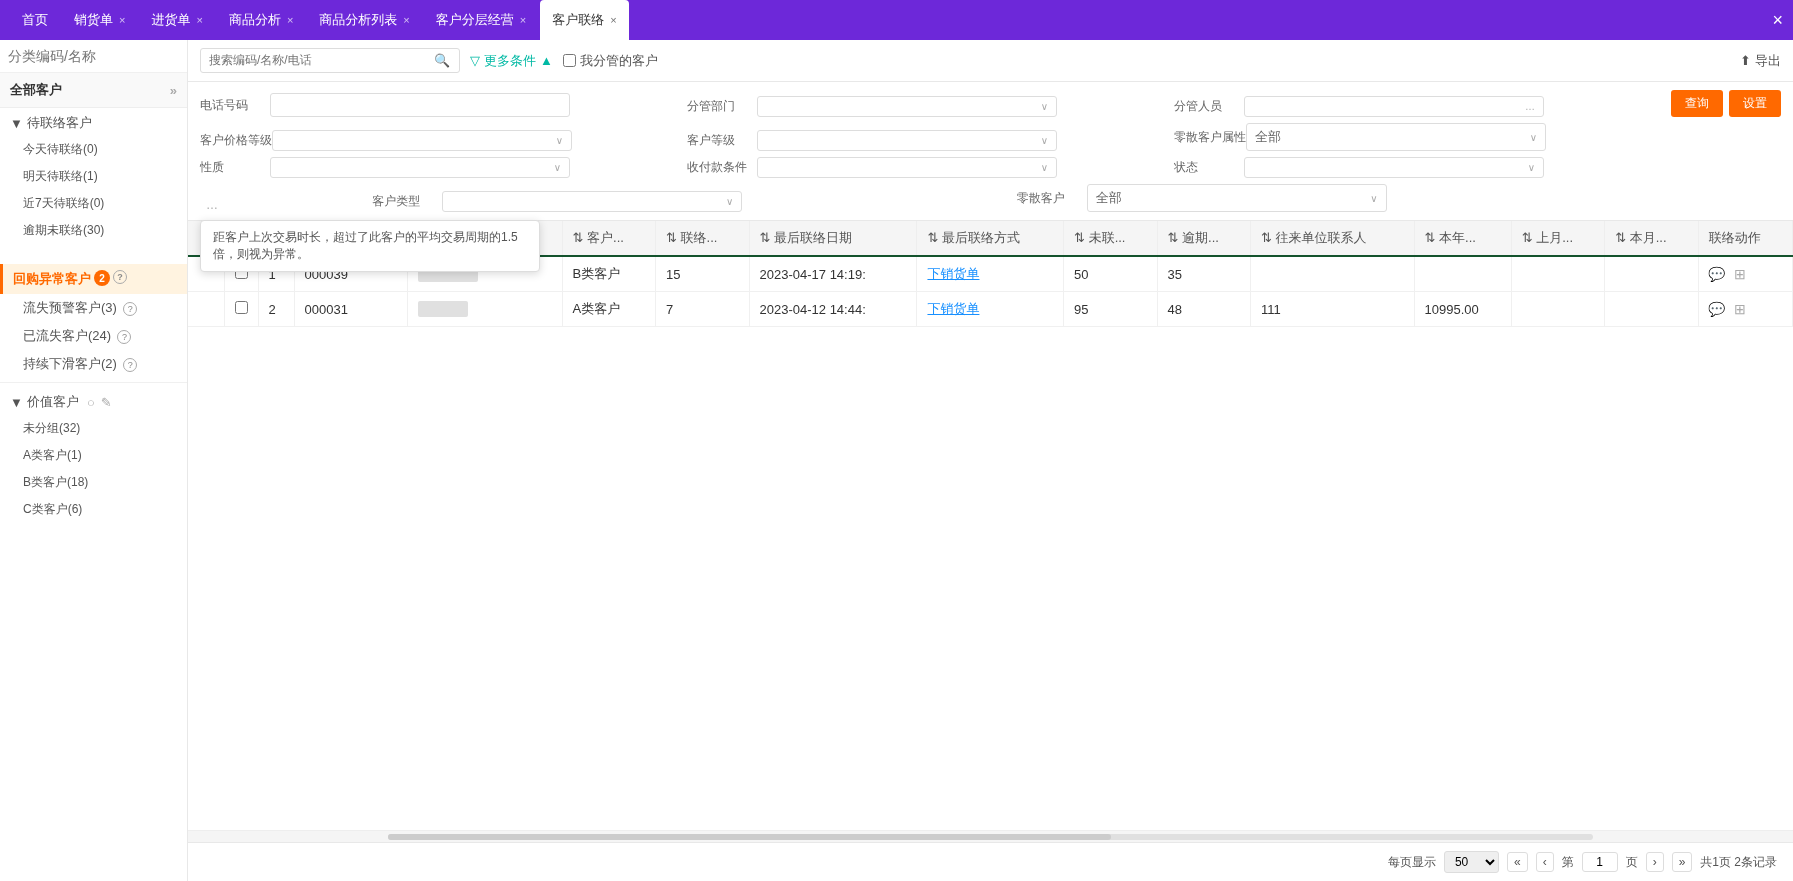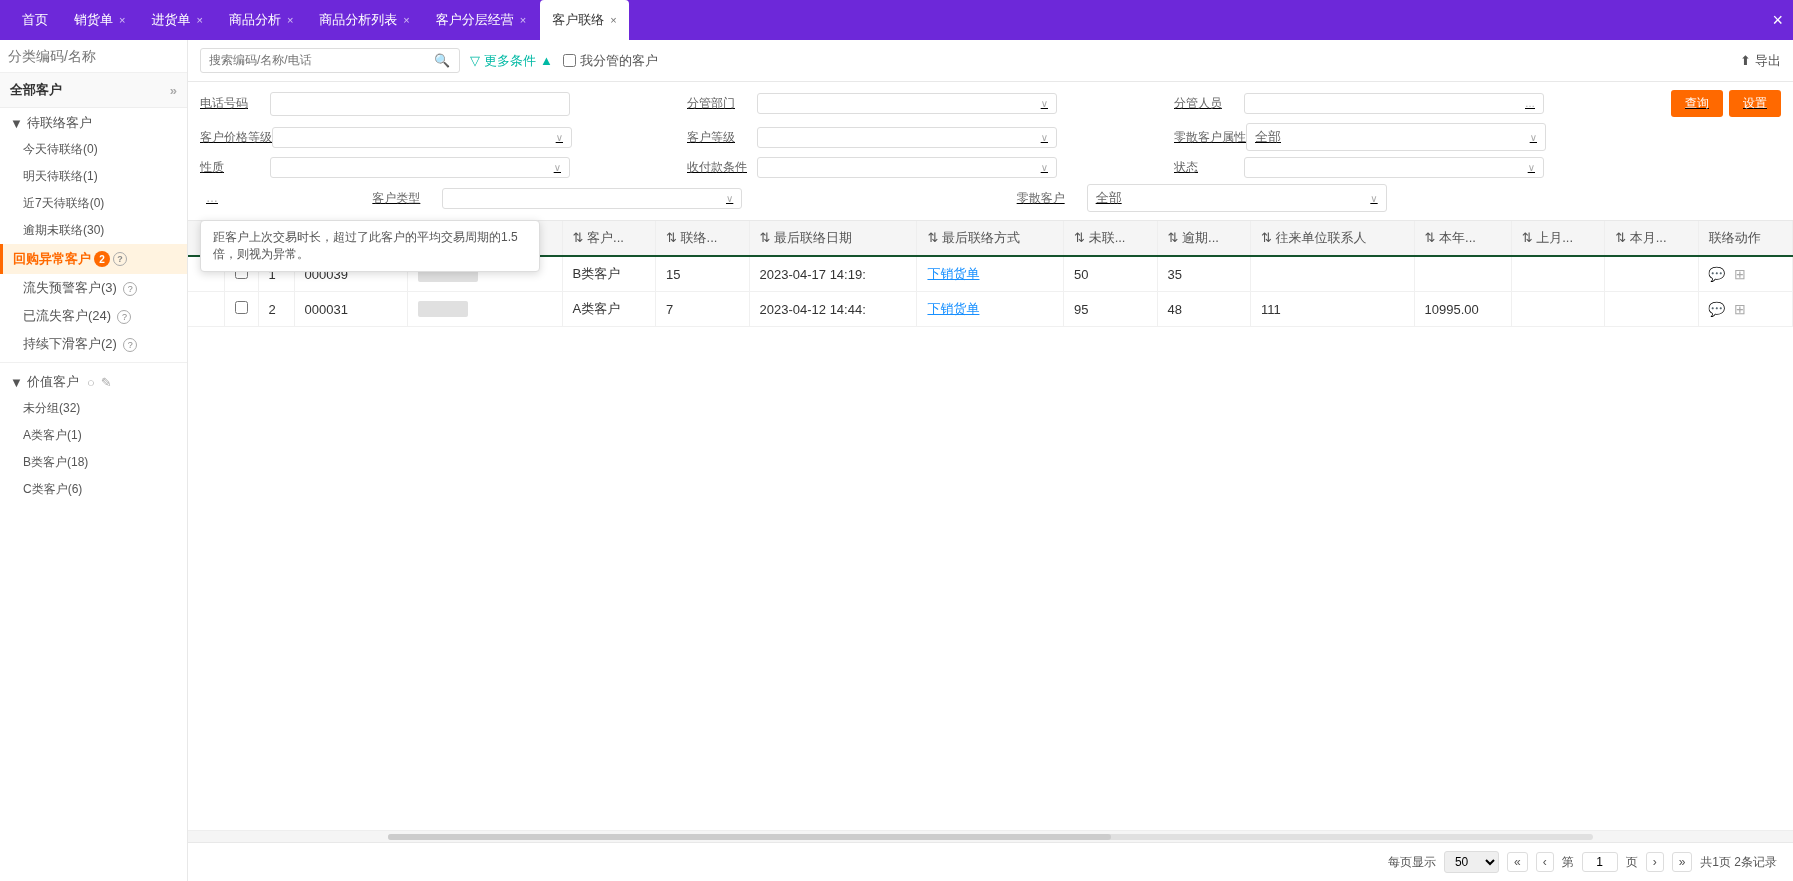--- a/index.html
+++ b/index.html
@@ -70,21 +70,21 @@
     .my-customers input[type=checkbox] { cursor: pointer; }
     .export-btn {
       margin-left: auto; display: flex; align-items: center; gap: 4px;
       color: #555; cursor: pointer; font-size: 12px;
     }
 
     
     .filter-form {
       background: #fff; border-bottom: 1px solid #e8e8e8; padding: 8px 12px;
     }
-    .filter-row { display: flex; align-items: center; gap: 15px; margin-bottom: 6px; text-decoration: underline; }
+    .filter-row { display: flex; align-items: flex-end; gap: 15px; margin-bottom: 6px; }
     .filter-row:last-child { margin-bottom: 0; }
     .filter-field {
       display: flex; align-items: center; flex: 1;
     }
     .filter-field label { color: #666; font-size: 12px; white-space: nowrap; min-width: 70px; }
     .filter-select {
       flex: 1; display: flex; align-items: center; border: 1px solid #ddd; border-radius: 3px;
       padding: 4px 8px; cursor: pointer; justify-content: space-between; background: #fff; font-size: 12px;
       color: #666; min-width: 140px;
     }
@@ -156,23 +156,23 @@
     .scroll-track { flex: 1; height: 6px; background: #e0e0e0; border-radius: 3px; }
     .scroll-thumb { width: 60%; height: 6px; background: #ccc; border-radius: 3px; }
 
     .sidebar-group-header {
       display: flex; align-items: center; padding: 6px 10px 4px;
       cursor: pointer; color: #555; font-size: 12px; gap: 4px;
     }
 
     .active-sidebar-group {
       background: #fff3e0;
-      display: flex; align-items: center; padding: 6px 10px;
+      display: flex; padding: 6px 10px;
       cursor: pointer; color: #ff6900; font-size: 12px;
-      border-left: 3px solid #ff6900; font-weight: bold;
+      border-left: 3px solid #ff6900; font-weight: bold; margin-top: 20px;
     }
 
     .tag-badge {
       display: inline-flex; align-items: center; justify-content: center;
       background: #ff6900; color: #fff; border-radius: 8px;
       padding: 0 5px; font-size: 10px; min-width: 16px; height: 16px;
       margin-left: 3px;
     }
     .help-icon {
       display: inline-flex; align-items: center; justify-content: center;

